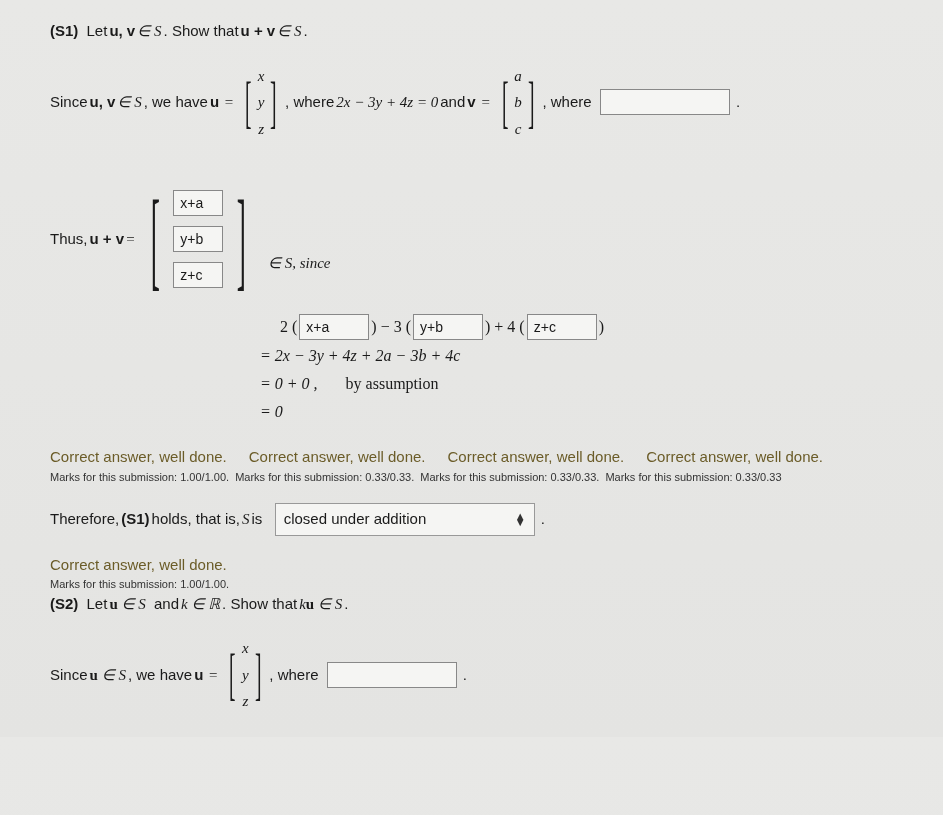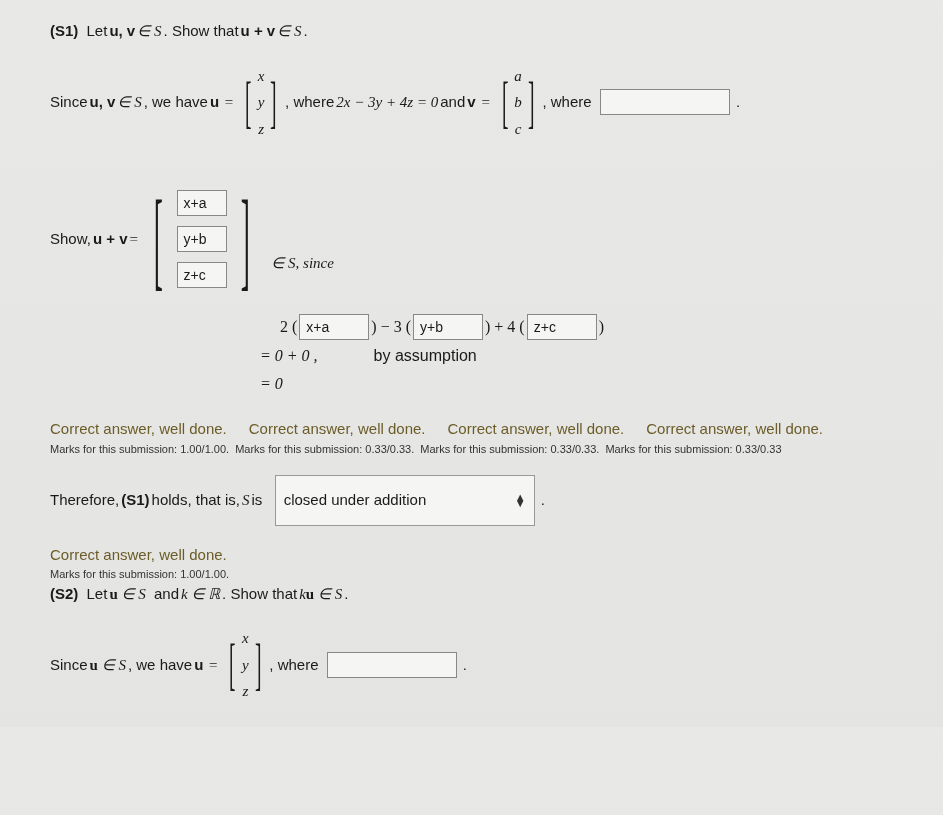--- a/index.html
+++ b/index.html
@@ -66,21 +66,21 @@
     .feedback-row { display: flex; flex-wrap: nowrap; gap: 22px; }
     .feedback-col { white-space: nowrap; }
     .correct { font-weight: normal; color: #6b5c28; }
     .marks { font-size: 11px; color: #333; }
     .marks-row { display: flex; flex-wrap: nowrap; gap: 6px; font-size:13px; }
     .select-wrap {
       display: inline-flex;
       align-items: center;
       border: 1px solid #999;
       background: #f5f5f3;
-      padding: 13px 8px;
+      padding: 4px 8px;
       min-width: 260px;
       justify-content: space-between;
       font-family: Arial, sans-serif;
       font-size: 15px;
     }
     .chevrons {
       font-size: 11px;
       line-height: 0.6;
       display: flex;
       flex-direction: column;
@@ -135,21 +135,21 @@
     </span>
     <span class="bracket-r">]</span>
   </span>
   <span>, where</span>
   <span>&nbsp;</span>
   <span class="input-box input-wide"></span>
   <span>&nbsp;.</span>
 </div>
 
 <div class="row gap-v-lg" style="margin-top:38px;">
-  <span>Show, </span>
+  <span>Thus, </span>
   <span class="bold">u + v</span>
   <span class="math-r"> = </span>
   <span class="matrix">
     <span class="bracket-l-big">[</span>
     <span class="matrix-body matrix-body-big">
       <span class="input-box">x+a</span>
       <span class="input-box">y+b</span>
       <span class="input-box">z+c</span>
     </span>
     <span class="bracket-r-big">]</span>
@@ -161,24 +161,25 @@
   <div class="calc-line">
     <span style="width:18px;"></span>
     <span class="math-r">2 (</span>
     <span class="input-box" style="min-width:70px;">x+a</span>
     <span class="math-r">) − 3 (</span>
     <span class="input-box" style="min-width:70px;">y+b</span>
     <span class="math-r">) + 4 (</span>
     <span class="input-box" style="min-width:70px;">z+c</span>
     <span class="math-r">)</span>
   </div>
+  <div class="calc-line math">= 2x − 3y + 4z + 2a − 3b + 4c</div>
   <div class="calc-line">
     <span class="math">= 0 + 0 ,</span>
     <span style="width:24px;"></span>
-    <span style="font-family:Liberation Sans, sans-serif;margin-left:28px;">by assumption</span>
+    <span style="font-family:Liberation Serif, serif;">by assumption</span>
   </div>
   <div class="calc-line math">= 0</div>
 </div>
 
 <div class="feedback-block">
   <div class="feedback-row">
     <span class="correct feedback-col">Correct answer, well done.</span>
     <span class="correct feedback-col">Correct answer, well done.</span>
     <span class="correct feedback-col">Correct answer, well done.</span>
     <span class="correct feedback-col">Correct answer, well done.</span>

